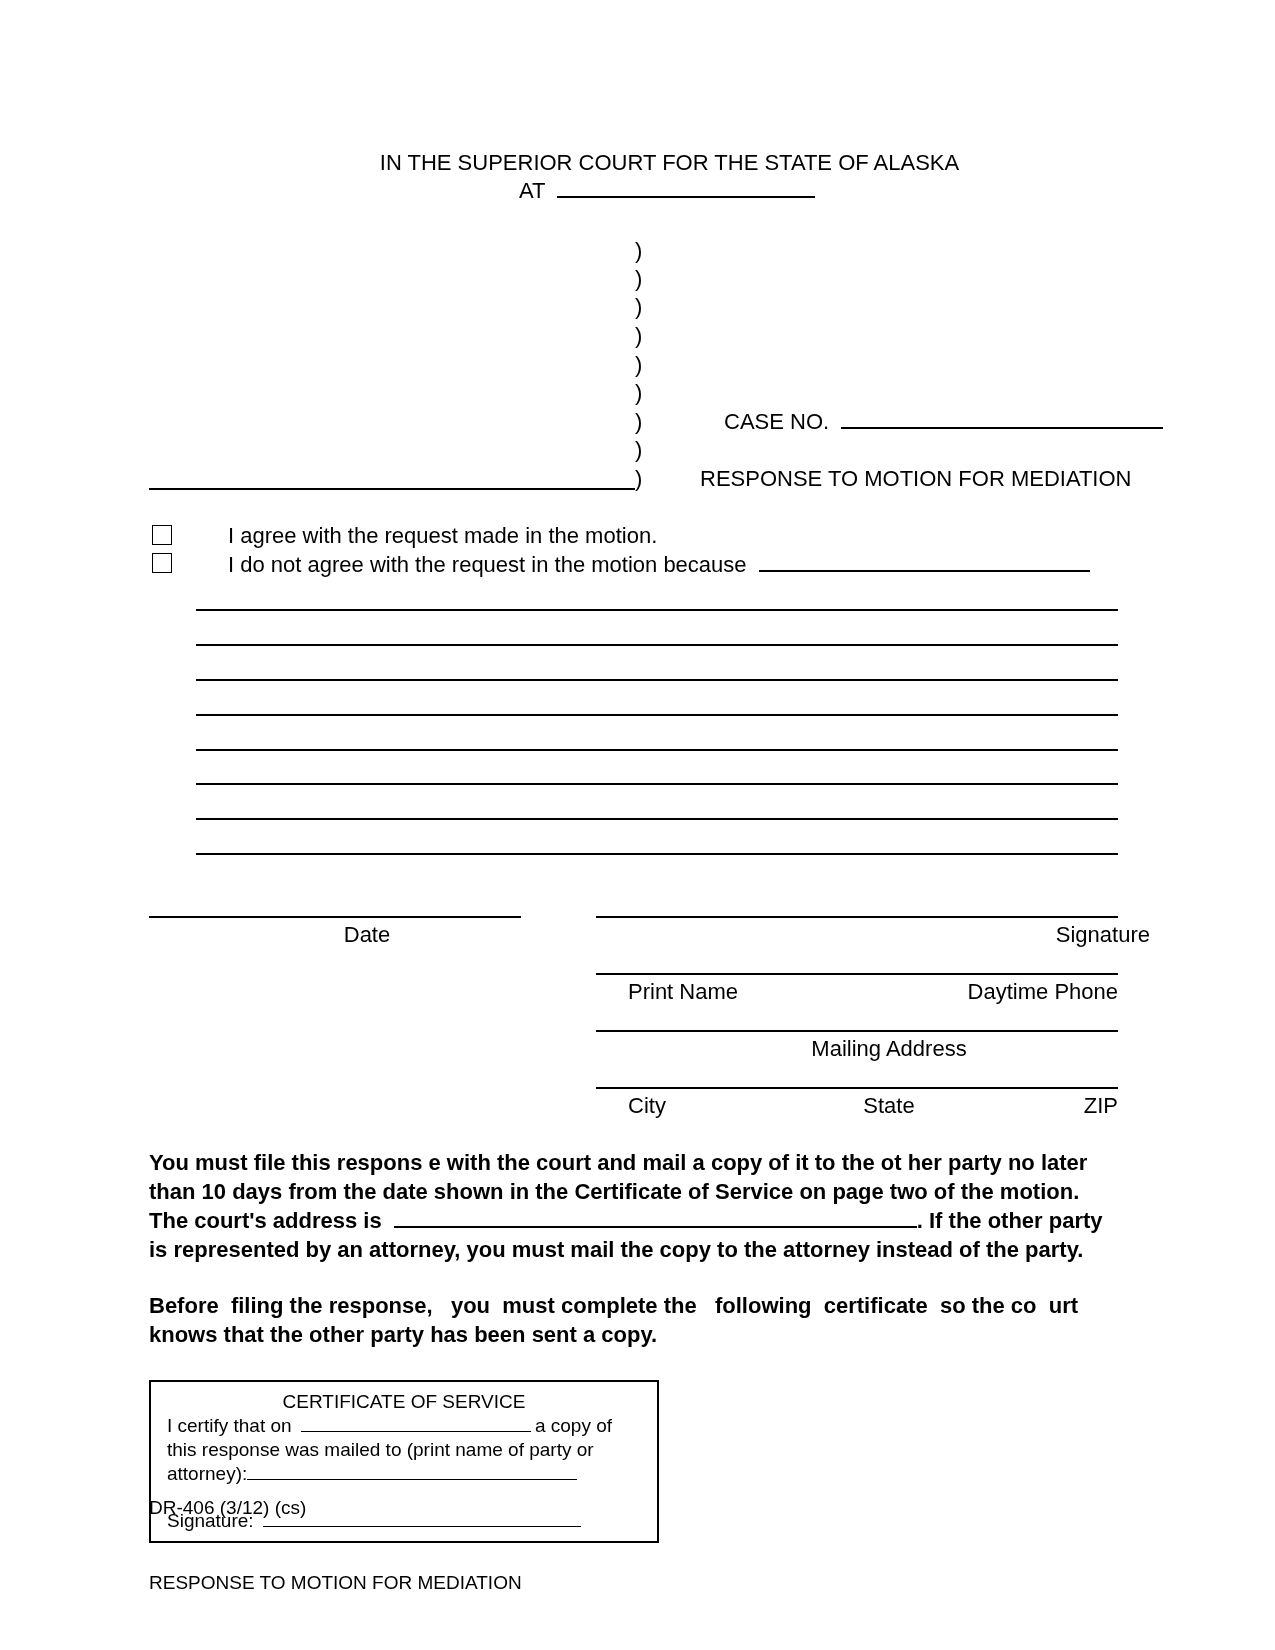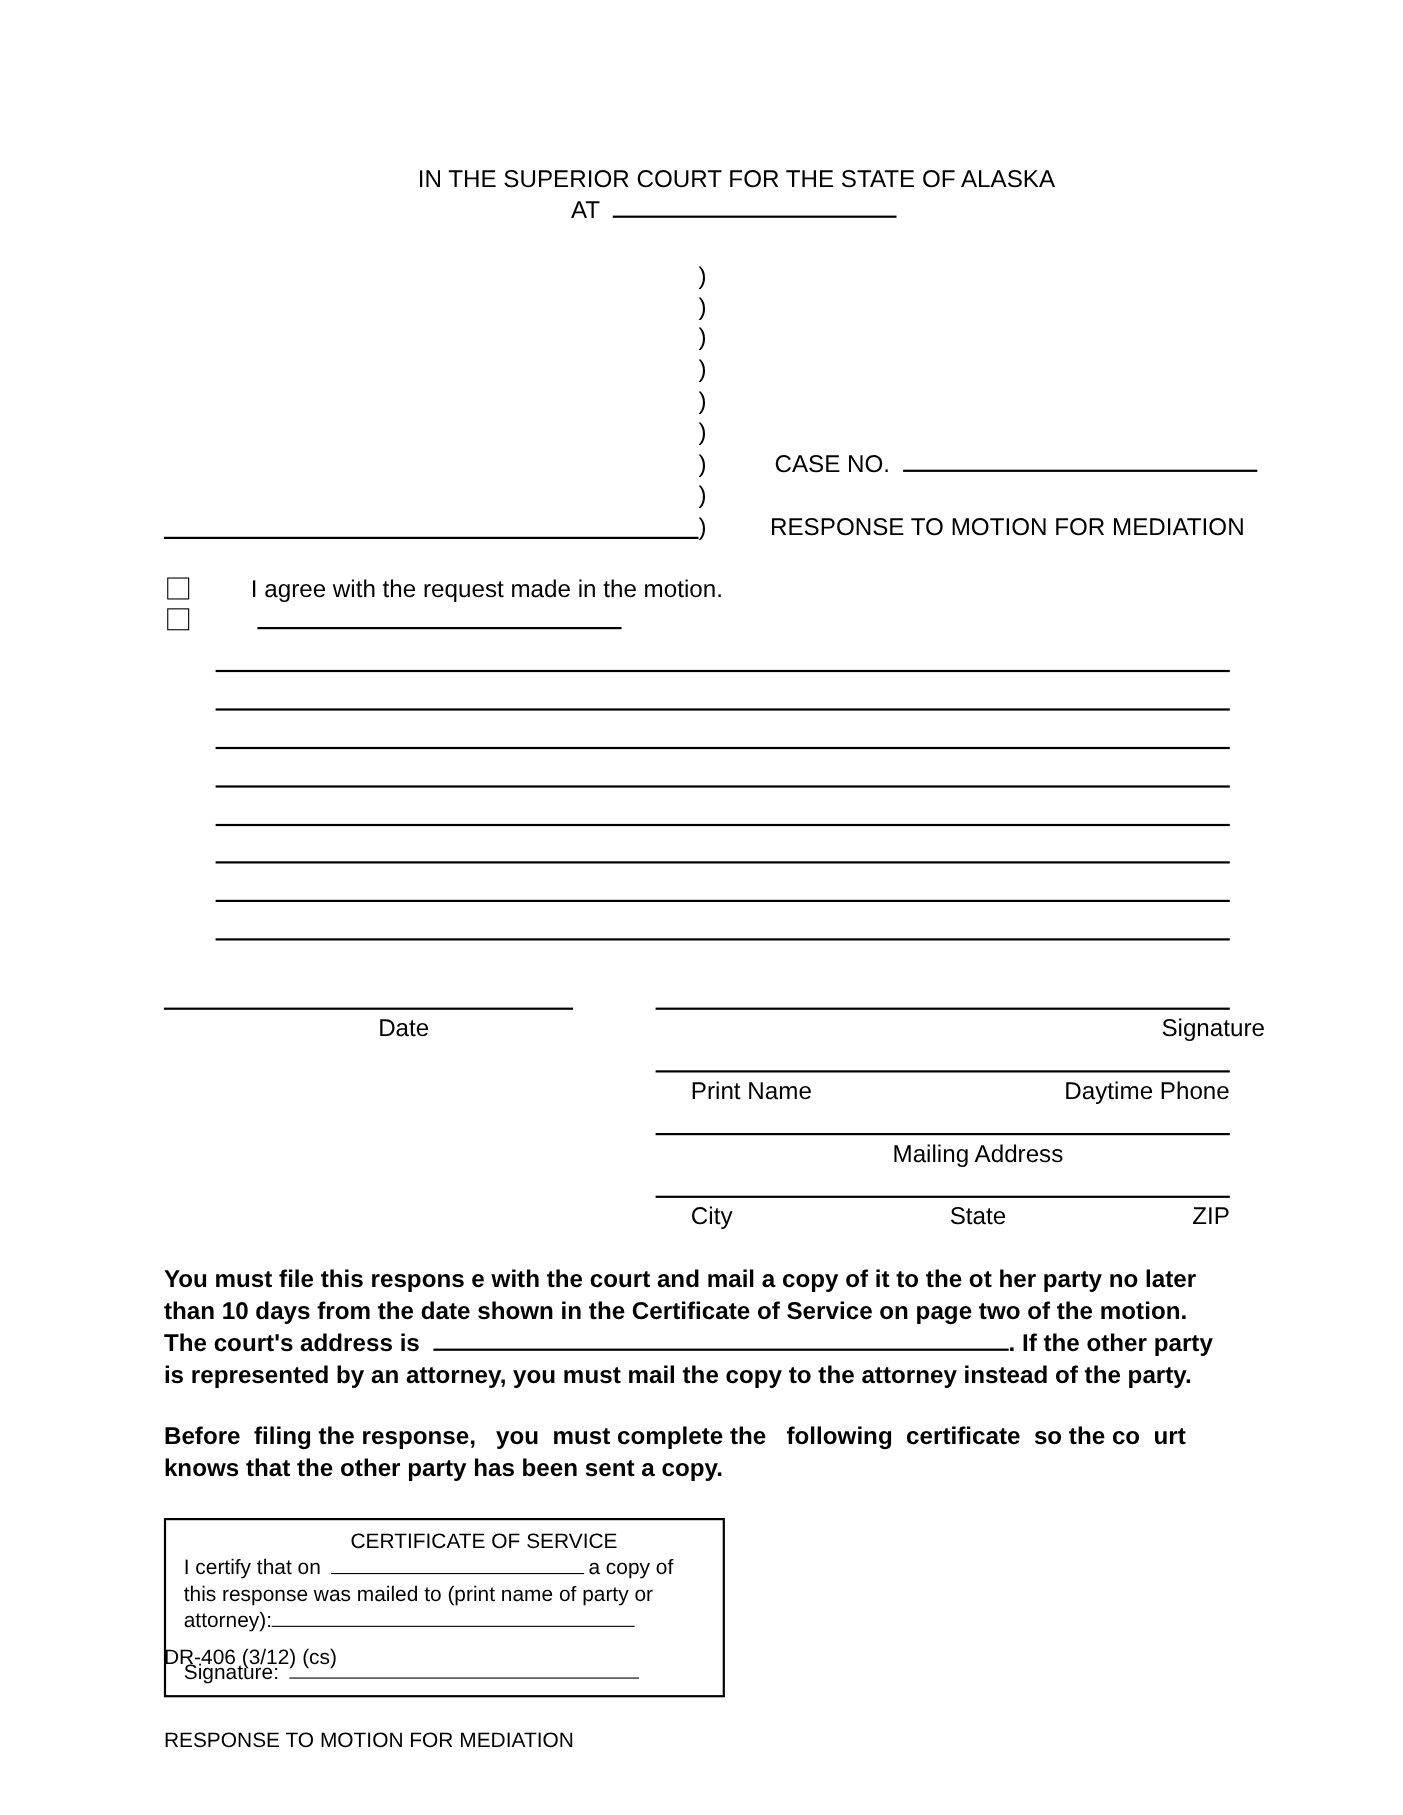--- a/index.html
+++ b/index.html
@@ -34,30 +34,31 @@
   <div class="paren" style="top:294px;">)</div>
   <div class="paren" style="top:323px;">)</div>
   <div class="paren" style="top:352px;">)</div>
   <div class="paren" style="top:380px;">)</div>
   <div class="paren" style="top:409px;">)</div>
   <div class="paren" style="top:437px;">)</div>
   <div class="paren" style="top:466px;">)</div>
 </div>
 <div class="line" style="left:149px;top:488px;width:486px;"></div>
 
-<div class="abs f22" style="left:672px;top:409px;">
+<div class="abs f22" style="left:692px;top:409px;">
   <span>CASE NO.</span>
   <span class="blank" style="width:322px;margin-left:6px;"></span>
 </div>
 <div class="abs f22" style="left:668px;top:466px;">RESPONSE TO MOTION FOR MEDIATION</div>
 
 <div class="cb" style="left:152px;top:525px;"></div>
 <div class="abs f22" style="left:196px;top:523px;">I agree with the request made in the motion.</div>
 <div class="cb" style="left:152px;top:553px;"></div>
 <div class="abs f22" style="left:196px;top:552px;">
+  <span>I do not agree with the request in the motion because</span>
   <span class="blank" style="width:331px;margin-left:6px;"></span>
 </div>
 
 <div class="line" style="left:196px;top:609px;width:922px;"></div>
 <div class="line" style="left:196px;top:644px;width:922px;"></div>
 <div class="line" style="left:196px;top:679px;width:922px;"></div>
 <div class="line" style="left:196px;top:714px;width:922px;"></div>
 <div class="line" style="left:196px;top:749px;width:922px;"></div>
 <div class="line" style="left:196px;top:783px;width:922px;"></div>
 <div class="line" style="left:196px;top:818px;width:922px;"></div>
@@ -90,21 +91,21 @@
   </div>
   <div class="row">is represented by an attorney, you must mail the copy to the attorney instead of the party.</div>
 </div>
 
 <div class="para" style="top:1291px;">
   <div style="white-space:pre;">Before  filing the response,   you  must complete the   following  certificate  so the co  urt</div>
   <div style="white-space:nowrap;">knows that the other party has been sent a copy.</div>
 </div>
 
 <div class="cert">
-  <div class="ln" style="left:0;width:506px;text-align:center;top:8px;padding-left:36px;">CERTIFICATE OF SERVICE</div>
+  <div class="ln" style="left:0;width:506px;text-align:center;top:8px;">CERTIFICATE OF SERVICE</div>
   <div class="ln" style="top:32px;">
     <span>I certify that on</span>
     <span class="cblank" style="width:230px;margin-left:4px;margin-right:4px;"></span><span>a copy of</span>
   </div>
   <div class="ln" style="top:56px;">this response was mailed to (print name of party or</div>
   <div class="ln" style="top:80px;">
     <span>attorney):</span><span class="cblank" style="width:330px;"></span>
   </div>
   <div class="ln" style="top:127px;">
     <span>Signature:</span>

